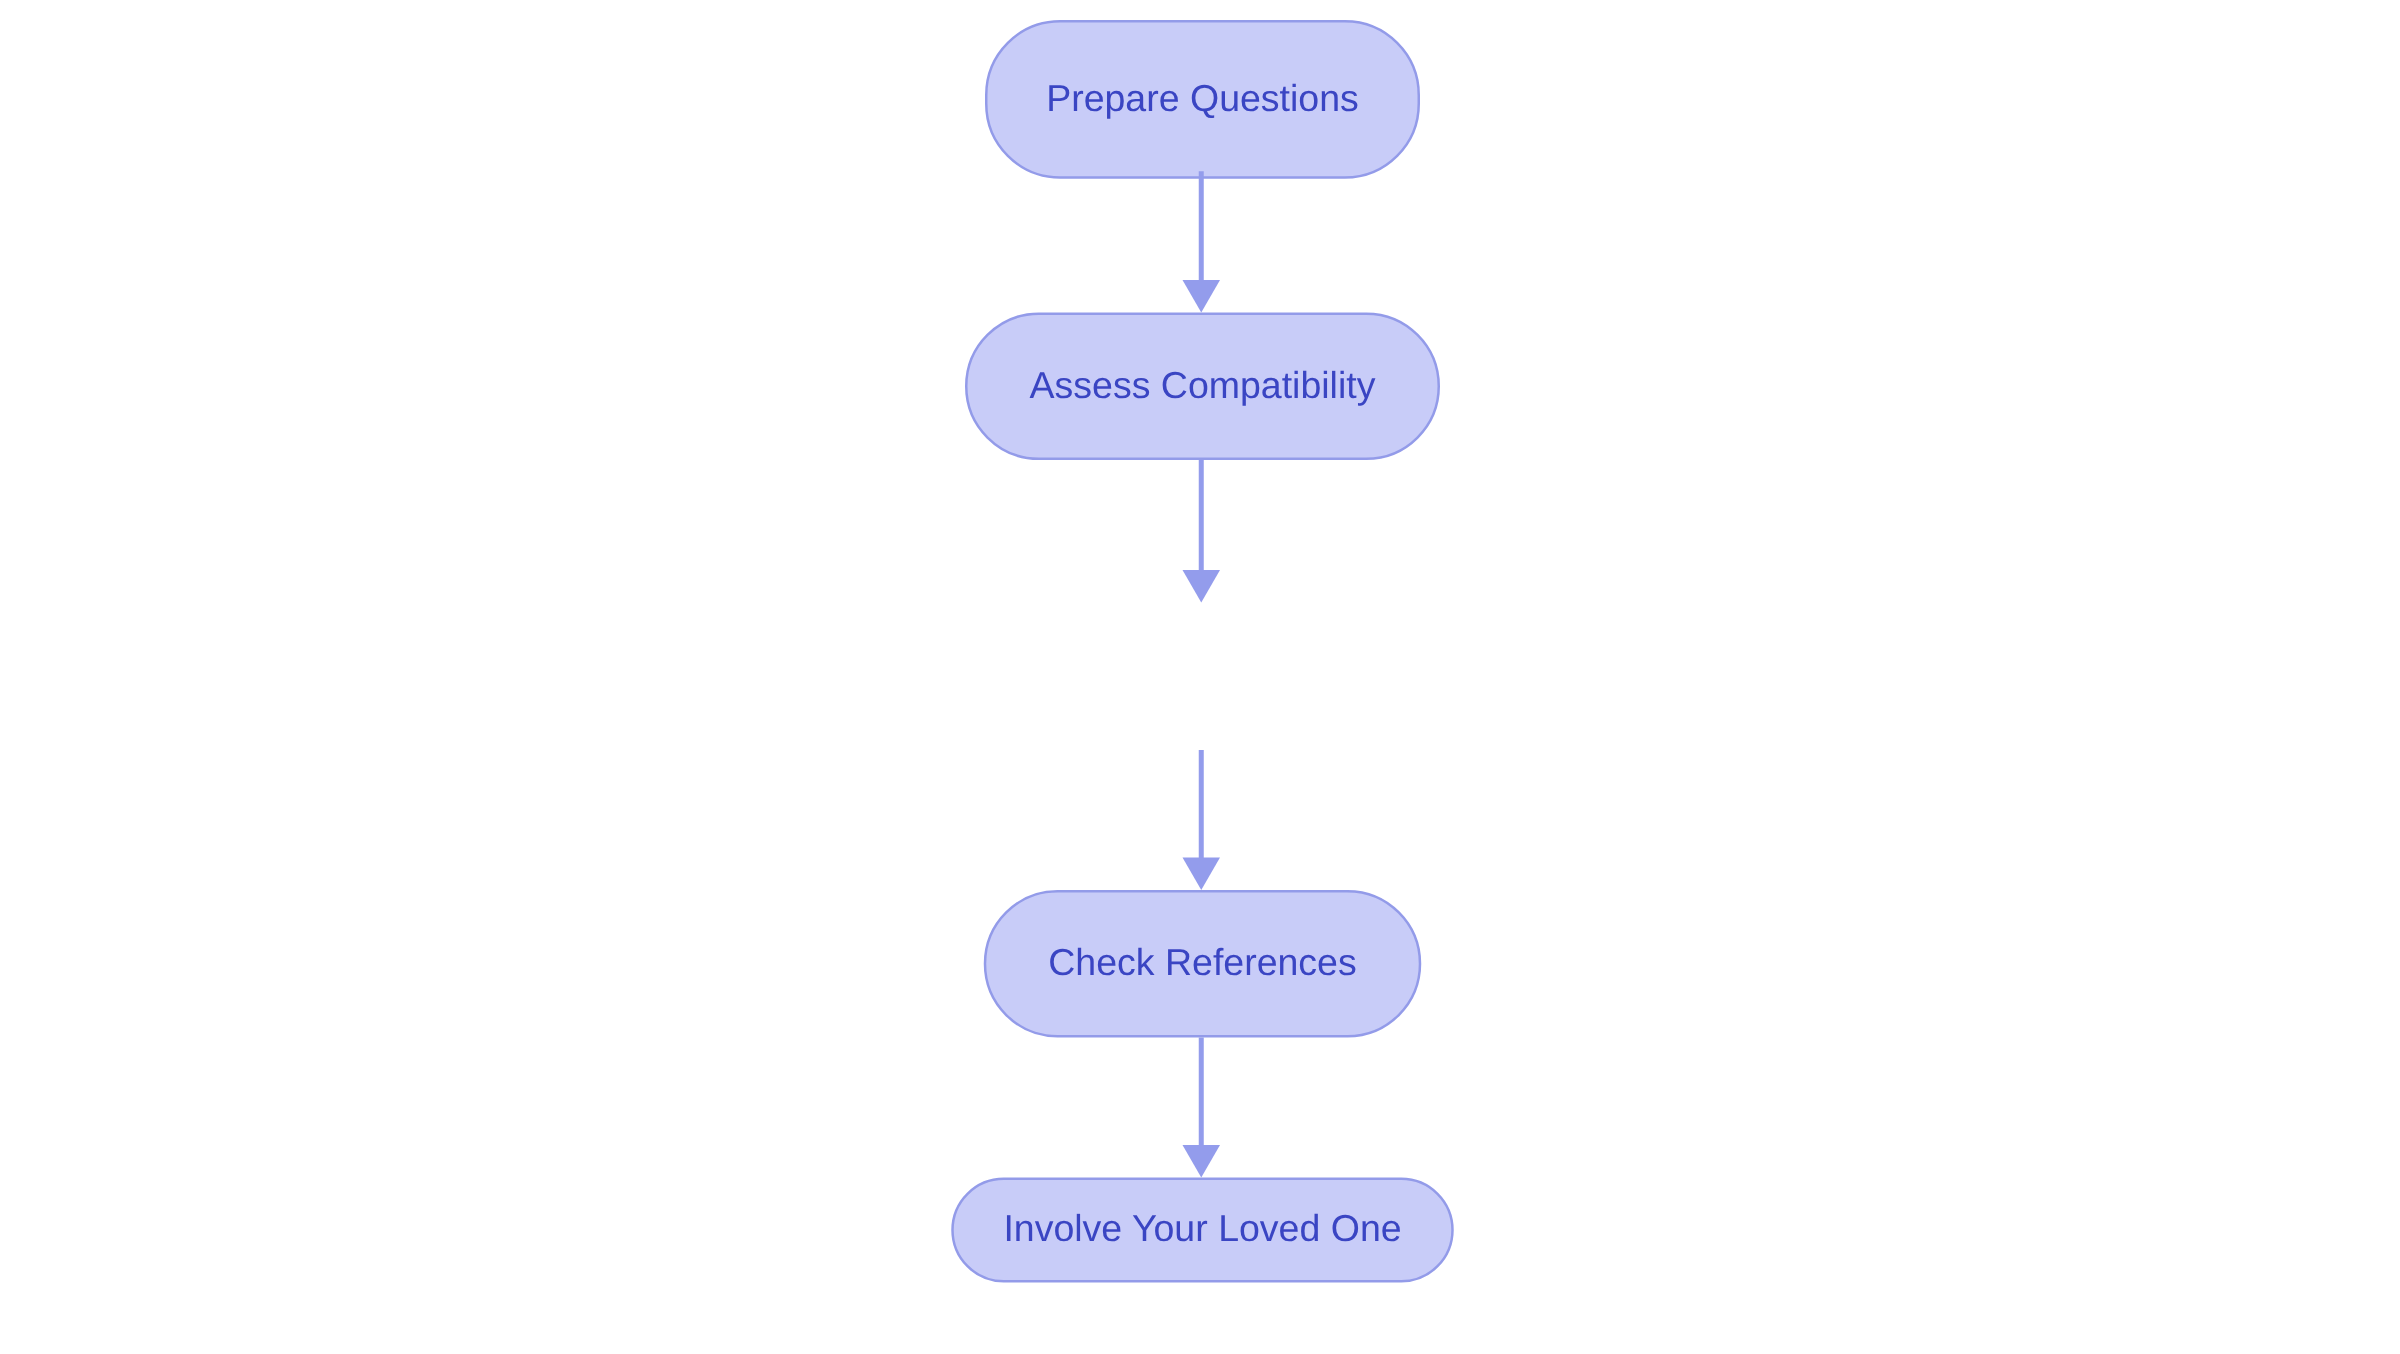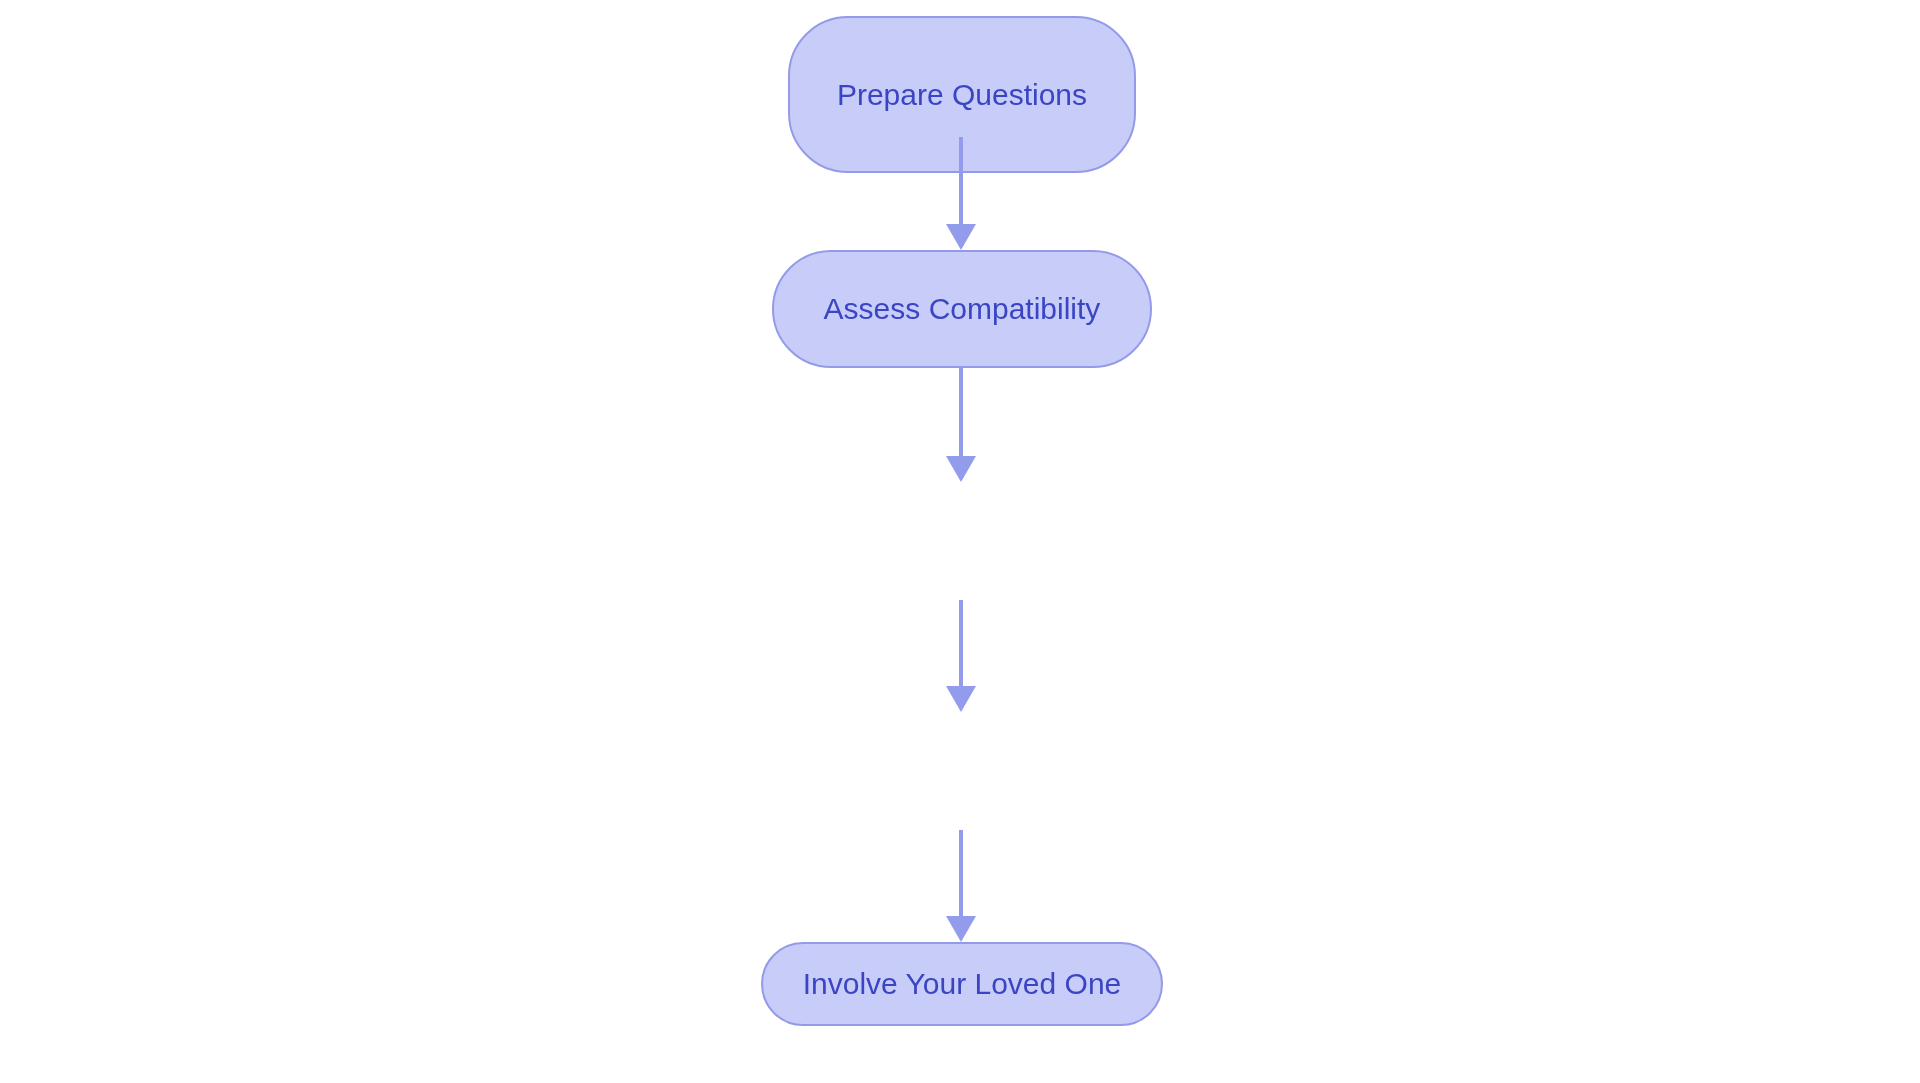--- a/index.html
+++ b/index.html
@@ -54,21 +54,21 @@
     bottom: 0;
     left: 50%;
     transform: translateX(-50%);
     width: 0;
     height: 0;
     border-left: 15px solid transparent;
     border-right: 15px solid transparent;
     border-top: 26px solid var(--arrow, #939cec);
   }
   
-  .n1 { top: 16px;  width: 348px; height: 157px; }
+  .n1 { top: 16px;  width: 348px; height: 127px; }
   .n2 { top: 250px; width: 380px; height: 118px; }
   .n3 { top: 482px; width: 354px; height: 118px; }
   .n4 { top: 712px; width: 350px; height: 118px; }
   .n5 { top: 942px; width: 402px; height: 84px; }
   .c1 { top: 137px; height: 113px; }
   .c2 { top: 368px; height: 114px; }
   .c3 { top: 600px; height: 112px; }
   .c4 { top: 830px; height: 112px; }
 </style>
 </head>
@@ -93,20 +93,23 @@
     <div class="connector-line"></div>
     <div class="connector-head"></div>
   </div>
 
 
   <div class="connector c3">
     <div class="connector-line"></div>
     <div class="connector-head"></div>
   </div>
 
+  <div class="node n4">
+    <span class="node-label">Check References</span>
+  </div>
 
   <div class="connector c4">
     <div class="connector-line"></div>
     <div class="connector-head"></div>
   </div>
 
   <div class="node n5">
     <span class="node-label">Involve Your Loved One</span>
   </div>
 

